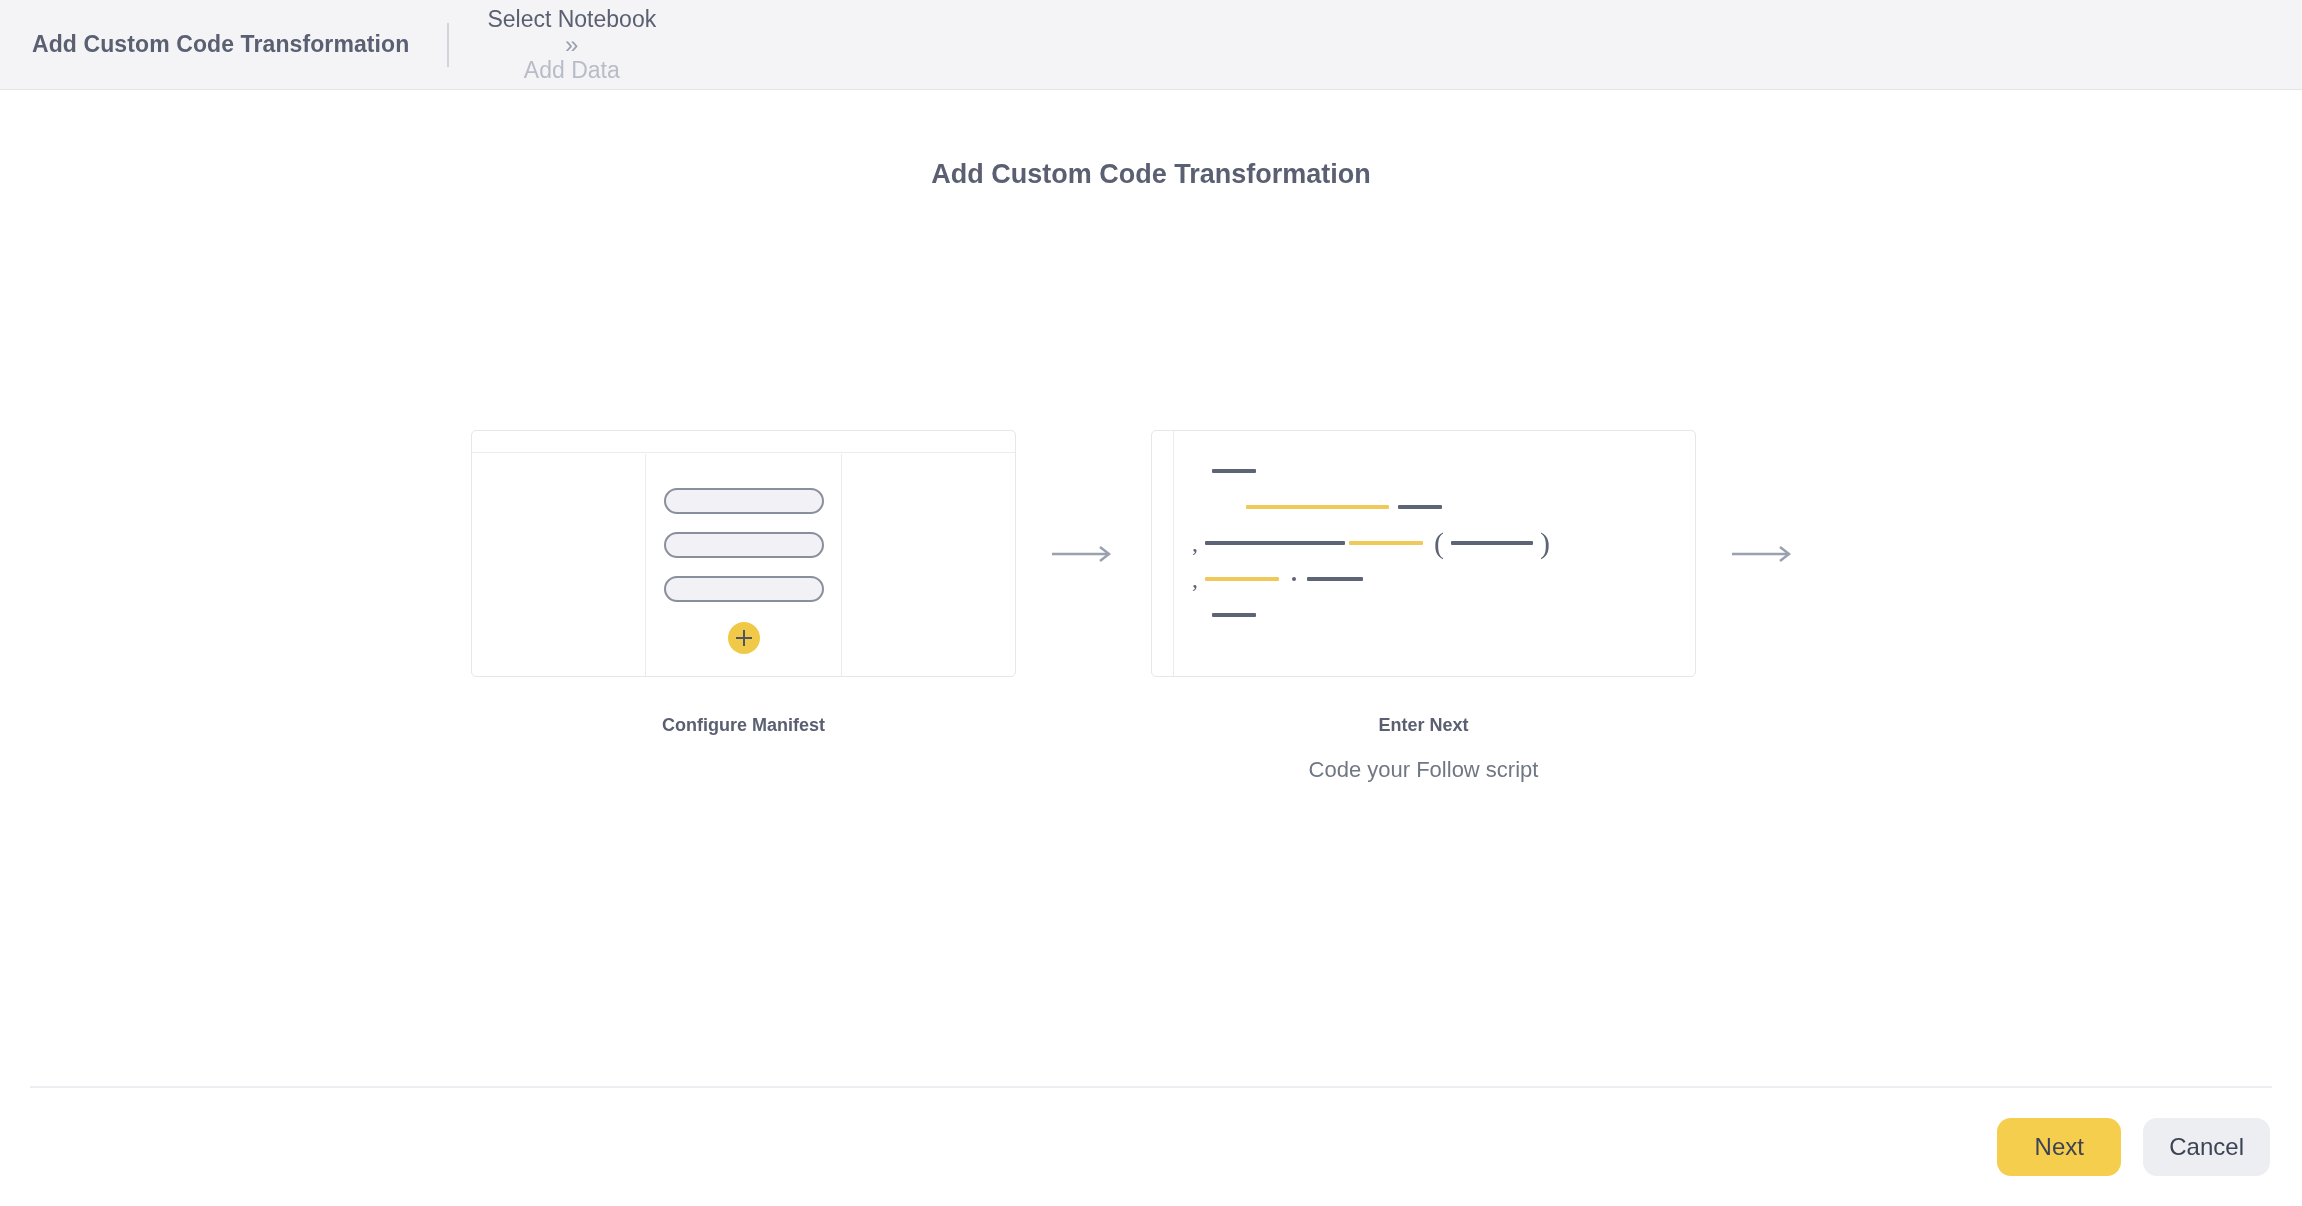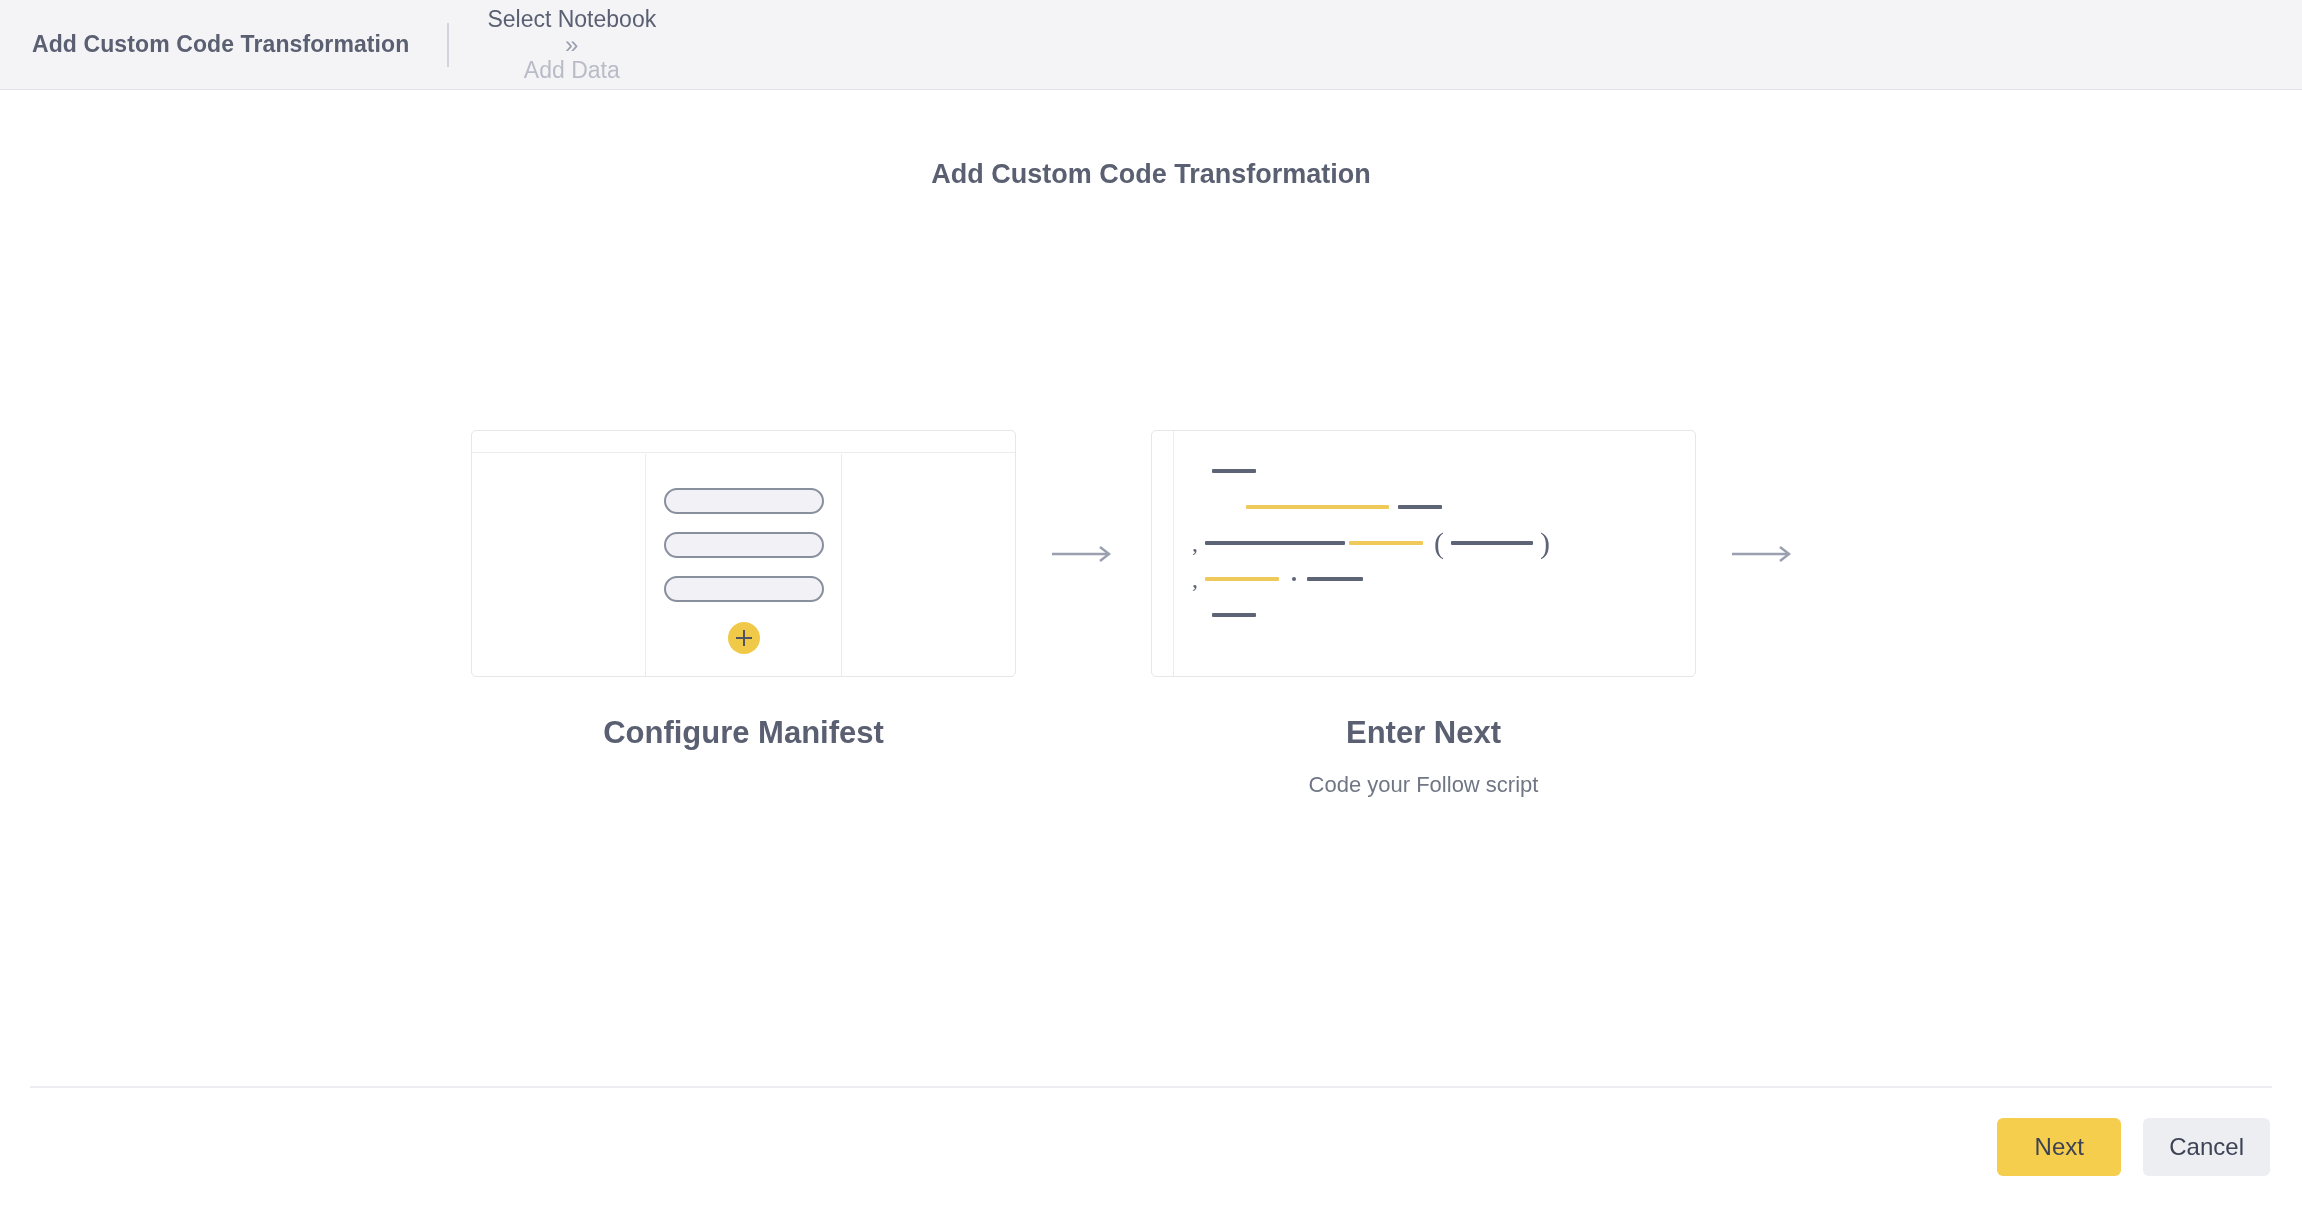--- a/index.html
+++ b/index.html
@@ -234,21 +234,21 @@
     border-radius: 9px;
   }
   .nb-cell.active {
     background: #f5ce4e;
     border: 2px solid #6f7484;
   }
 
   
   .step-title {
     margin-top: 38px;
-    font-size: 31px;
+    font-size: 18px;
     font-weight: bold;
     color: #5a6072;
     text-align: center;
   }
   .step-desc {
     margin-top: 18px;
     font-size: 22px;
     color: #707784;
     text-align: center;
     line-height: 1.45;
@@ -271,21 +271,21 @@
     height: 118px;
     display: flex;
     align-items: center;
     justify-content: flex-end;
     padding-right: 32px;
   }
   .btn {
     height: 58px;
     min-width: 124px;
     border: none;
-    border-radius: 6px;
+    border-radius: 14px;
     font-family: "Liberation Sans", sans-serif;
     font-size: 24px;
     color: #3d4354;
     cursor: pointer;
     padding: 0 26px;
   }
   .btn-primary { background: #f5ce4e; margin-right: 22px; }
   .btn-secondary { background: #edeef2; }
 </style>
 </head>

